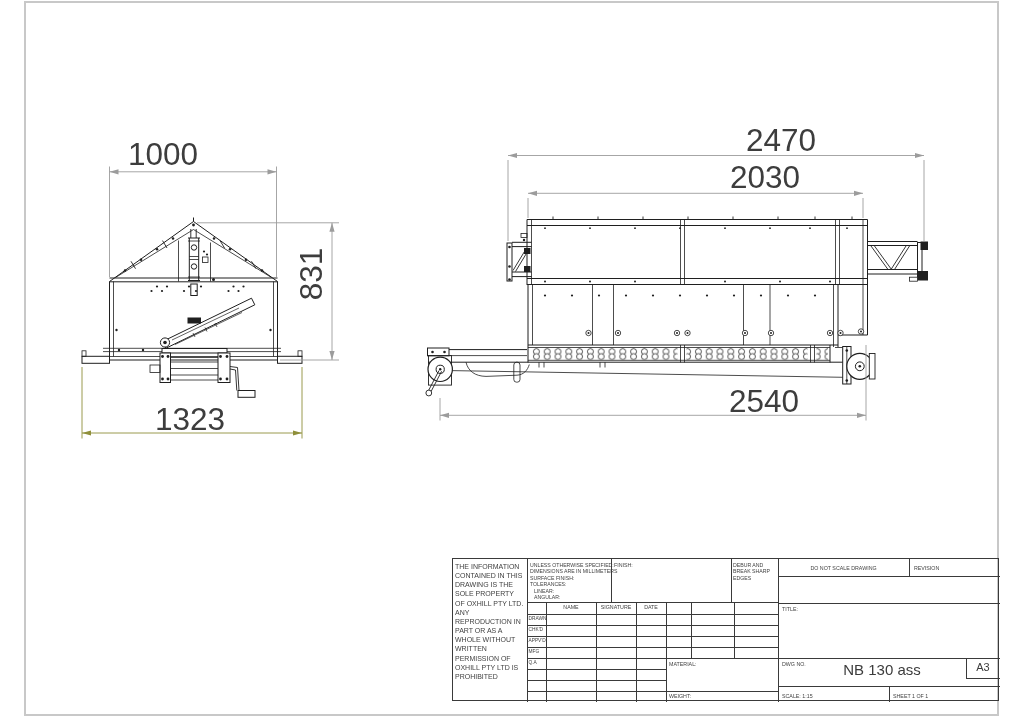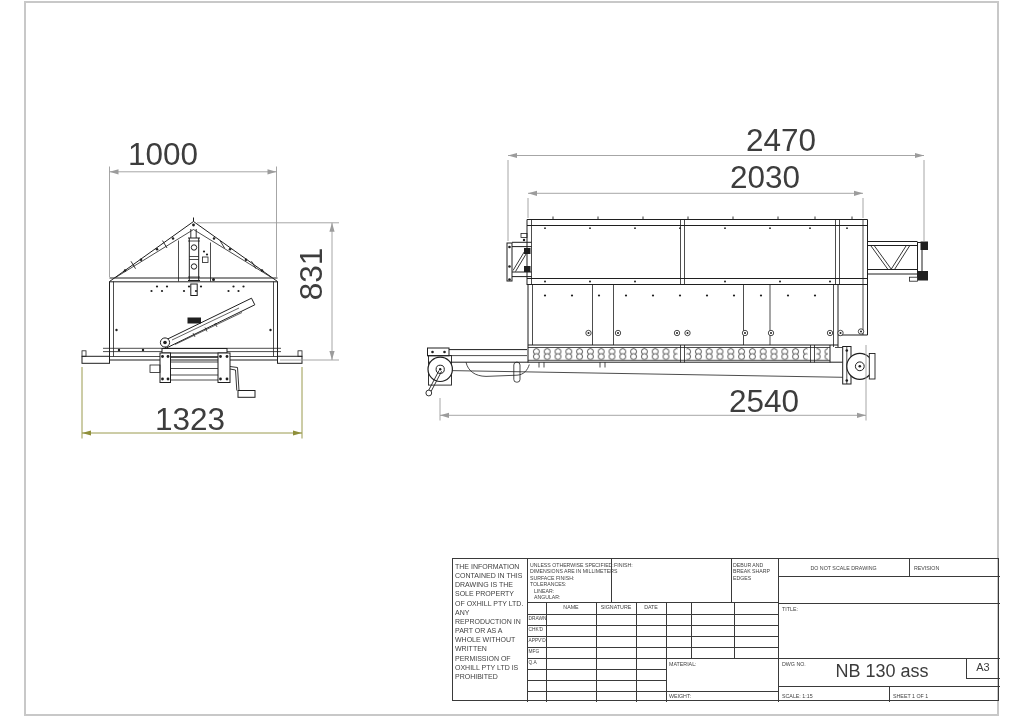--- a/index.html
+++ b/index.html
@@ -13,21 +13,21 @@
       border:1px solid #3a3a3a;box-sizing:border-box;color:#3f3f3f;}
   .tb .hl{position:absolute;height:1px;background:#3a3a3a;}
   .tb .vl{position:absolute;width:1px;background:#3a3a3a;}
   .tb .t{position:absolute;font-size:5.3px;line-height:6.5px;white-space:nowrap;color:#3f3f3f;}
   .tb .wrap{white-space:normal;}
   .legal{position:absolute;left:2px;top:3px;width:69px;font-size:7px;line-height:9.15px;
          white-space:normal;letter-spacing:0px;}
   .company{position:absolute;left:325px;top:20px;width:222px;text-align:center;
            font-size:14.5px;color:#3c3c3c;letter-spacing:0.5px;white-space:nowrap;}
   .dwgno{position:absolute;left:345px;top:102px;width:168px;text-align:center;
-         font-size:18px;color:#3c3c3c;white-space:nowrap;}
+         font-size:15px;color:#3c3c3c;white-space:nowrap;}
   .a3{position:absolute;left:513px;top:102px;width:34px;text-align:center;
       font-size:11px;color:#3c3c3c;}
   .ctr{text-align:center;}
 </style>
 </head>
 <body>
 
 <div class="page">
   <div class="sheet-border"></div>
 

